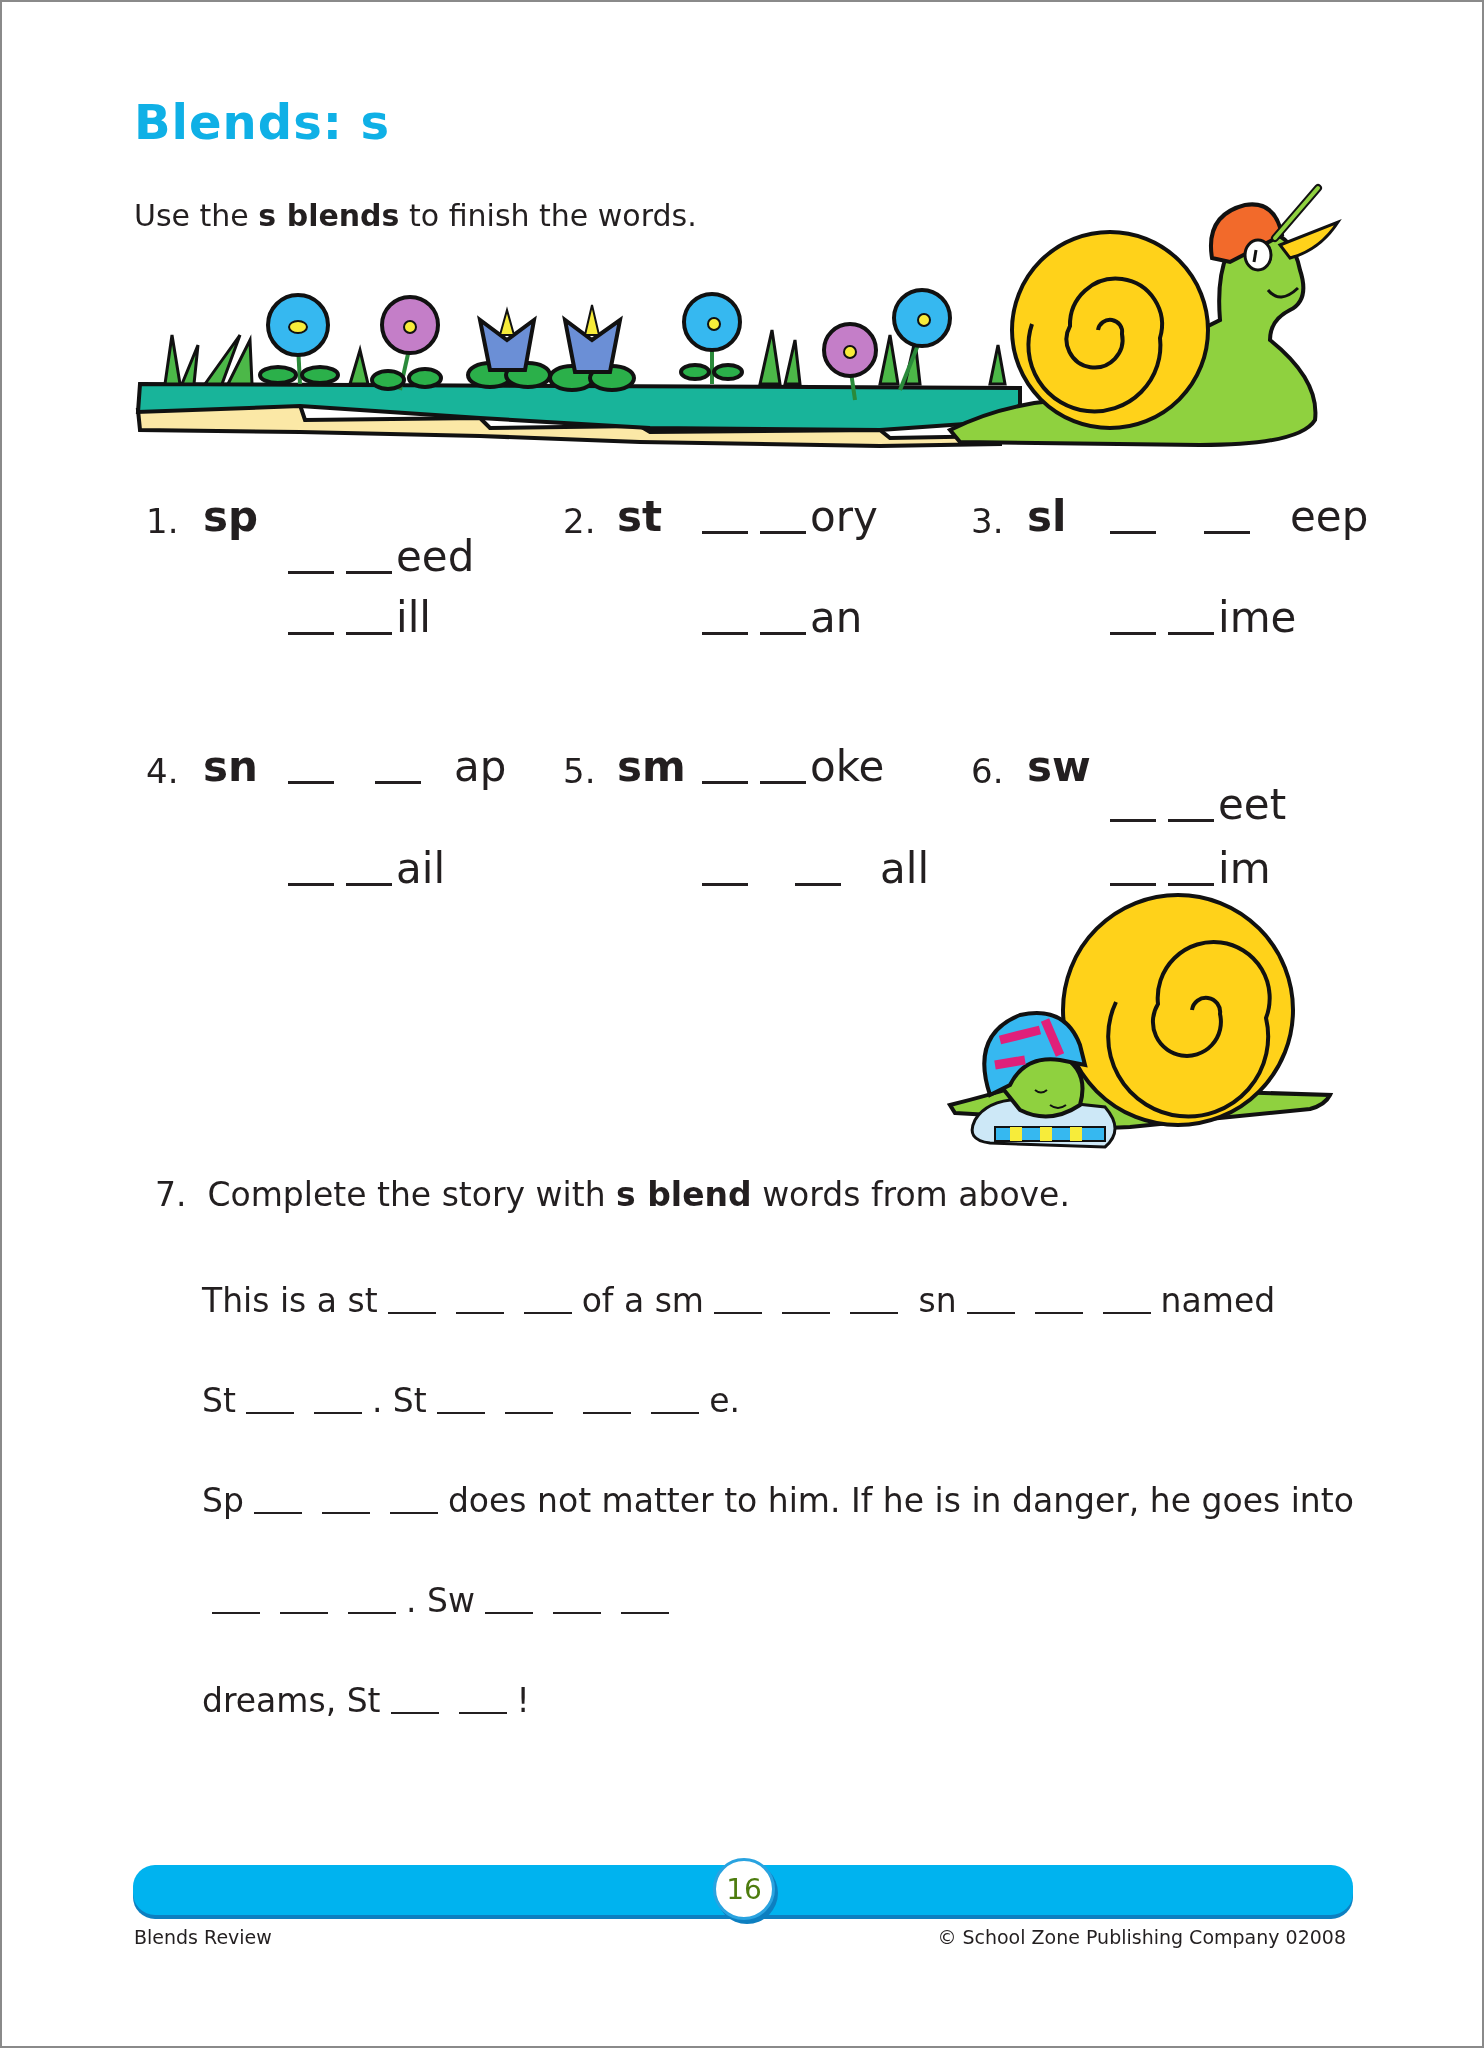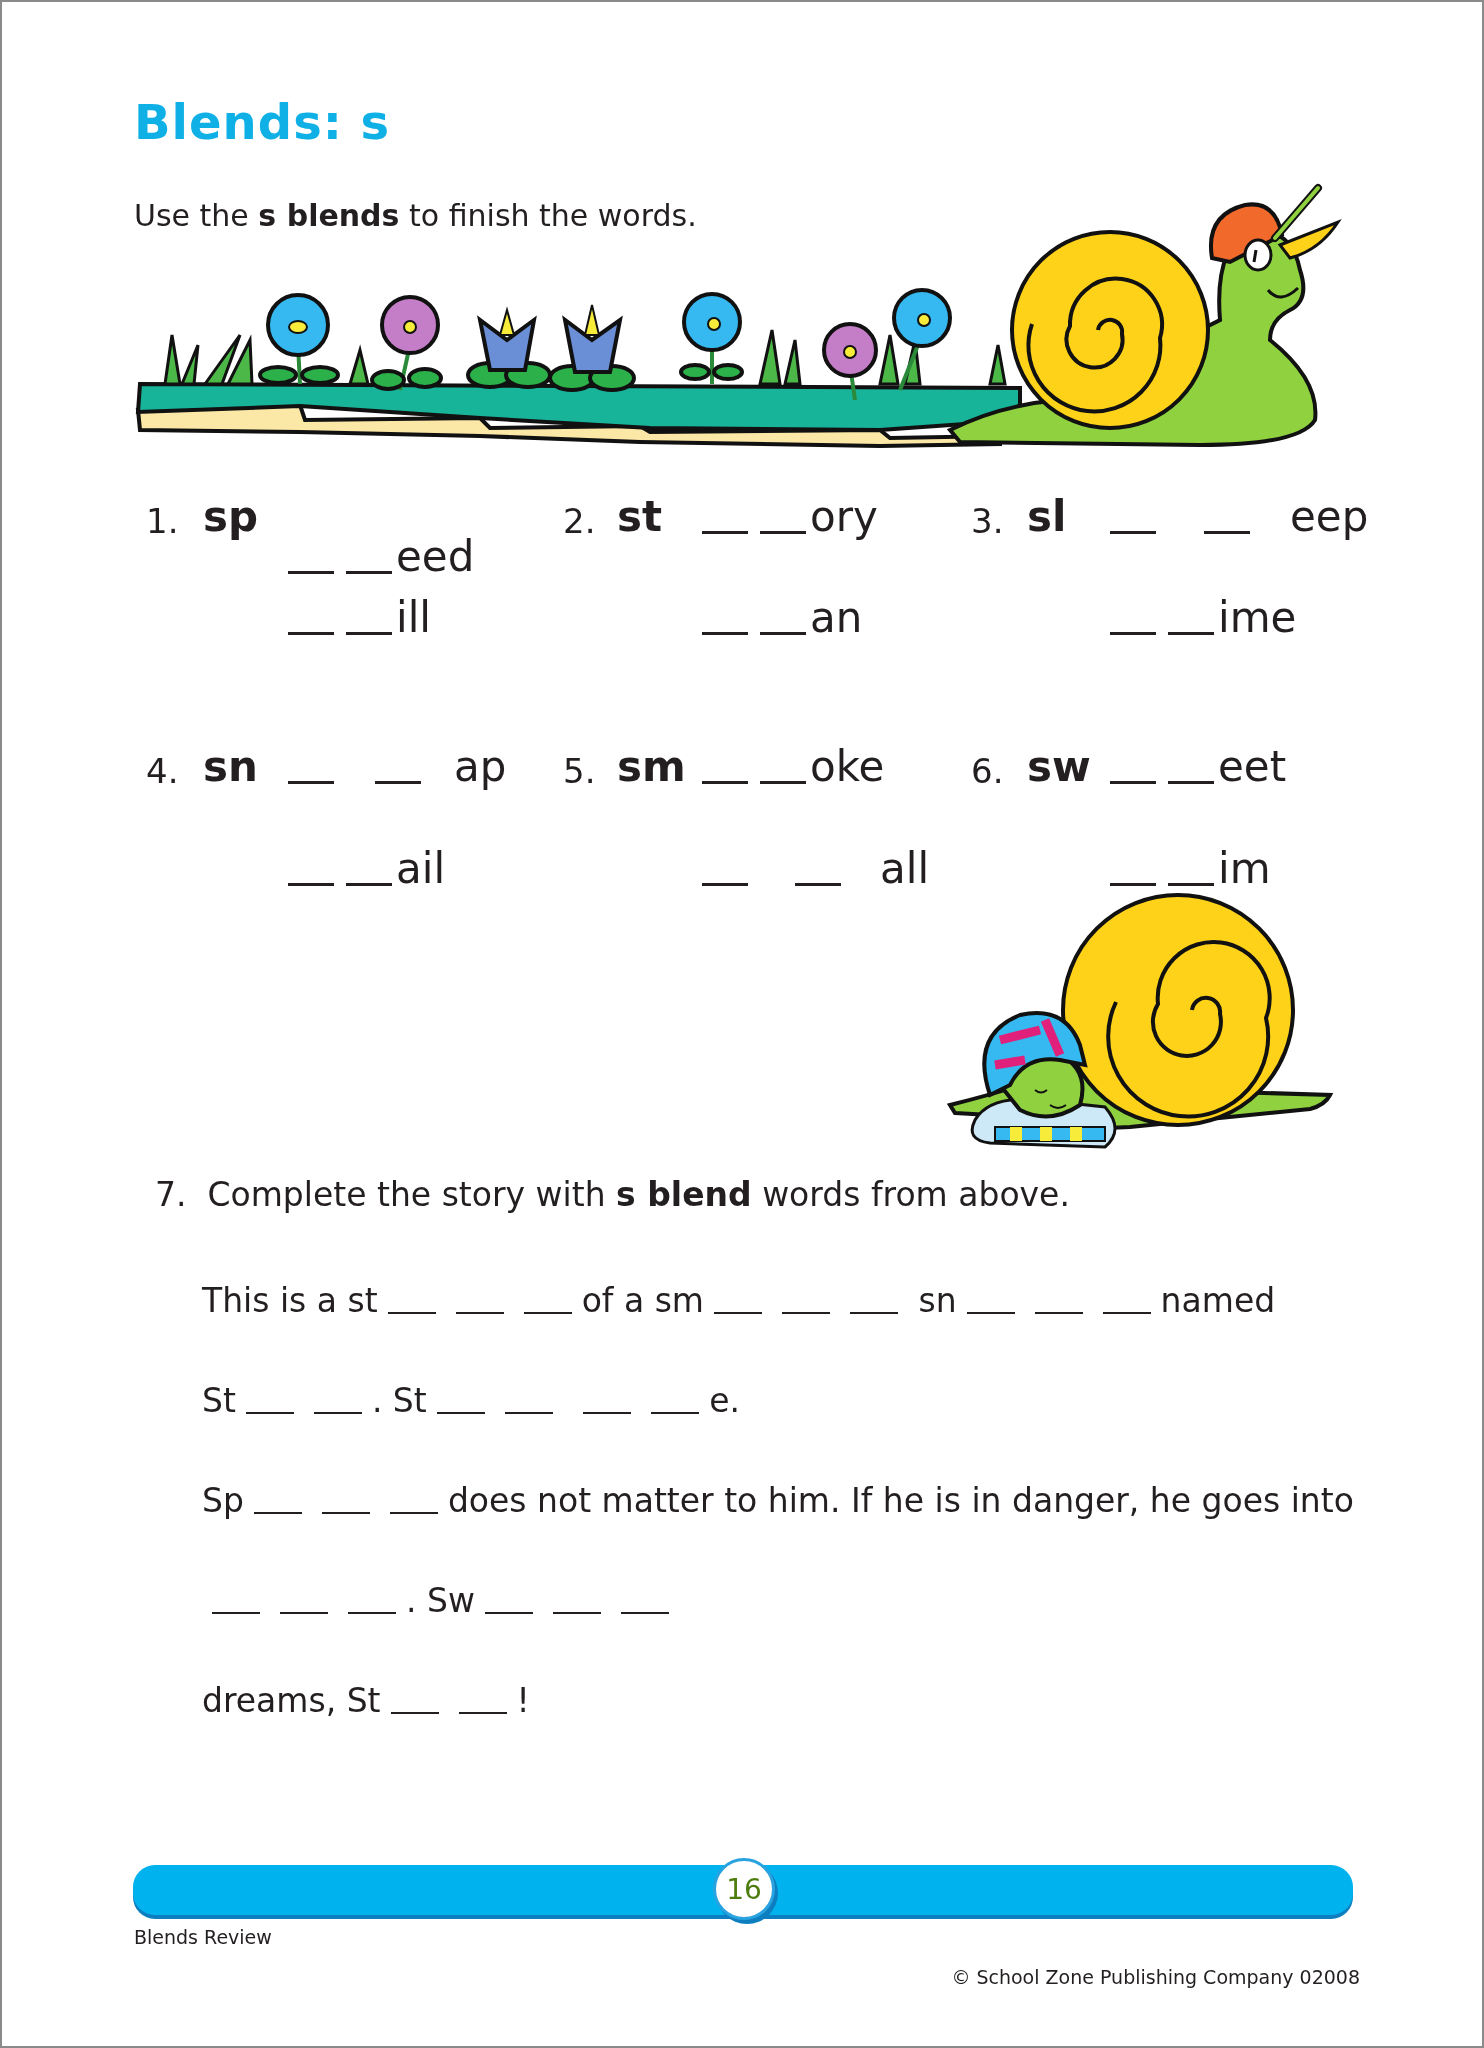--- a/index.html
+++ b/index.html
@@ -17,21 +17,21 @@
   .blank-last { margin-right:4px; }
   .story-head { left:155px; top:1178px; font-size:33px; line-height:1; }
   .story-line { left:202px; font-size:33px; line-height:1; display:flex; align-items:flex-end; }
   .sblank { display:inline-block; width:48px; border-bottom:2px solid #231f20; margin:0 10px; height:0; transform:translateY(-3px); }
   .footer-bar { left:133px; top:1865px; width:1220px; height:50px; border-radius:22px; background:#00b3ef;
                 box-shadow: 0 4px 0 #0d7fc0; }
   .page-circle { left:713px; top:1858px; width:56px; height:56px; border-radius:50%; background:#ffffff;
                  border:3px solid #29a3e0; box-shadow: 3px 4px 0 #0d7fc0; display:flex; align-items:center; justify-content:center;
                  font-size:28px; color:#4d7c0f; }
   .footer-left { left:134px; top:1928px; font-size:19px; line-height:1; }
-  .footer-right { right:124px; top:1928px; font-size:19px; line-height:1;margin-top:40px; }
+  .footer-right { right:138px; top:1928px; font-size:19px; line-height:1; }
   svg { position:absolute; overflow:visible; }
 </style>
 </head>
 <body>
 
 <div class="page-border"></div>
 
 <div class="abs title">Blends: s</div>
 <div class="abs instr"><span>Use the </span><b>s blends</b><span> to finish the words.</span></div>
 
@@ -173,21 +173,21 @@
       <span>oke</span>
     </div>
   <div class="abs ex-word" style="left:702px;top:848px;gap:35px;">
       <span class="blank"></span>
       <span class="blank blank-last"></span>
       <span>all</span>
     </div>
 
   <div class="abs ex-num" style="left:971px;top:754px;">6.</div>
   <div class="abs ex-blend" style="left:1027px;top:746px;">sw</div>
-  <div class="abs ex-word" style="left:1110px;top:746px;">
+  <div class="abs ex-word" style="left:1110px;top:784px;">
       <span class="blank"></span>
       <span class="blank blank-last"></span>
       <span>eet</span>
     </div>
   <div class="abs ex-word" style="left:1110px;top:848px;">
       <span class="blank"></span>
       <span class="blank blank-last"></span>
       <span>im</span>
     </div>
 </div>

